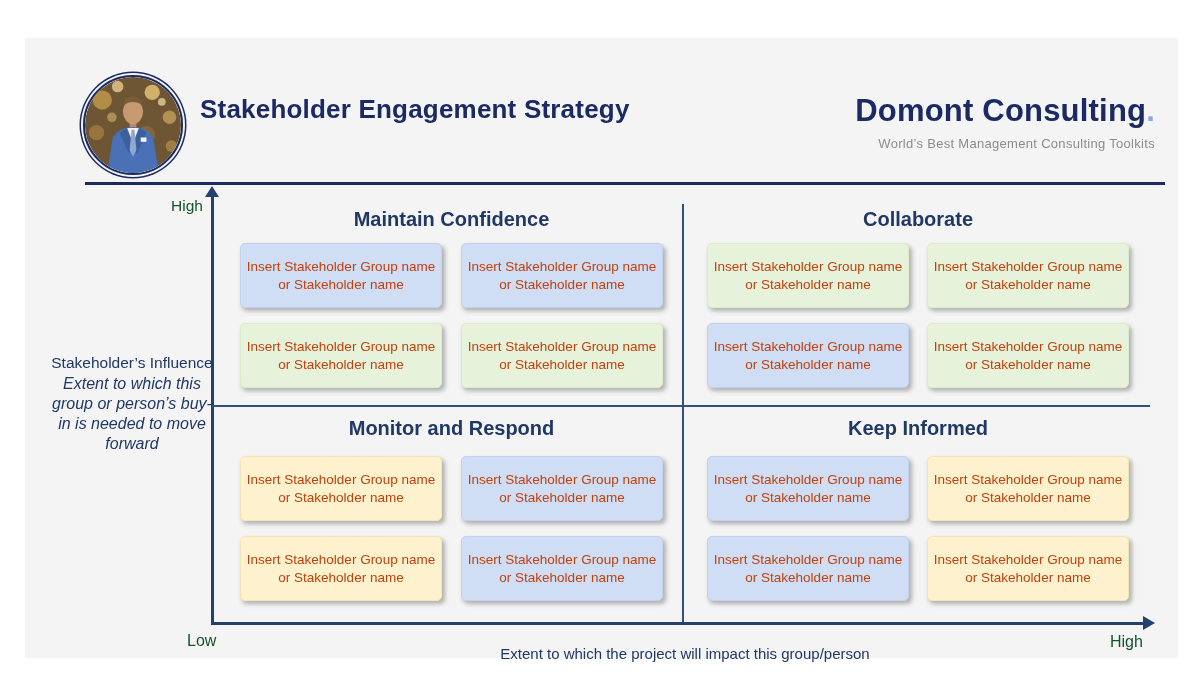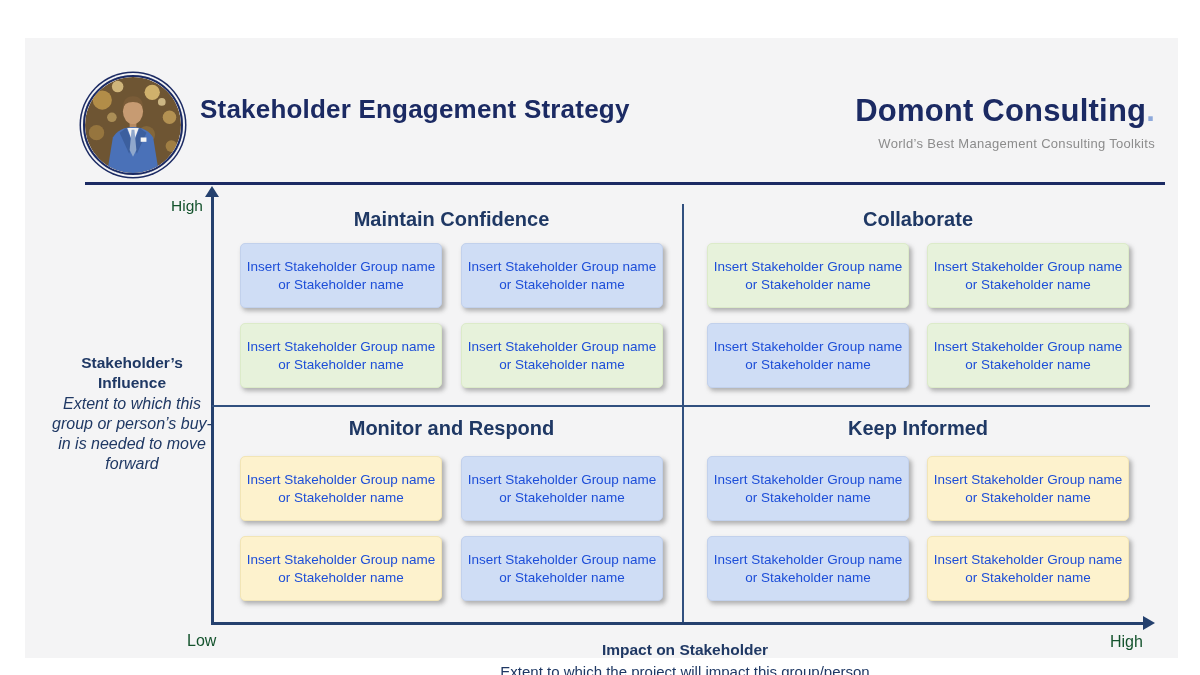--- a/index.html
+++ b/index.html
@@ -33,41 +33,41 @@
                  border-left:12px solid #24406e; }
   .v-divider { position:absolute; left:657px; top:166px; width:2px; height:418px; background:#31507f; }
   .h-divider { position:absolute; left:187px; top:367px; width:938px; height:2px; background:#31507f; }
 
   .axis-label { color:#14532d; font-weight:normal; position:absolute; }
   .y-high { left:130px; top:159px; width:48px; text-align:right; font-size:15.5px; }
   .y-low  { left:162px; top:594px; width:48px; font-size:16px; }
   .x-high { left:1085px; top:595px; width:50px; font-size:16px; }
 
   .y-title-block { position:absolute; left:26px; top:315px; width:162px; text-align:center; color:#1f3864; }
-  .y-title { font-weight:bold; font-size:15.5px; line-height:20px; }
+  .y-title { font-weight:normal; font-size:15.5px; line-height:20px; }
   .y-desc { font-style:italic; font-size:16px; line-height:20px; margin-top:1px; }
   .x-title-block { position:absolute; left:410px; top:603px; width:500px; text-align:center; color:#1f3864; }
   .x-title { font-weight:bold; font-size:15.5px; }
   .x-desc { font-size:15px; margin-top:4px; }
 
   
   .quad-title { position:absolute; width:423px; text-align:center; font-weight:bold;
                 font-size:20px; color:#1f3864; }
   #qt0 { left:215px; top:170px; } #qt1 { left:682px; top:170px; width:422px; }
   #qt2 { left:215px; top:379px; } #qt3 { left:682px; top:379px; width:422px; }
 
   .quad { position:absolute; display:grid; grid-template-columns:202px 202px;
           grid-template-rows:65px 65px; row-gap:15px; }
   #q0 { left:215px; top:205px; column-gap:19px; }
   #q1 { left:682px; top:205px; column-gap:18px; }
   #q2 { left:215px; top:418px; column-gap:19px; }
   #q3 { left:682px; top:418px; column-gap:18px; }
 
   .sbox { border-radius:5px; display:flex; flex-direction:column; justify-content:center;
-          text-align:center; font-size:13.5px; line-height:17.5px; color:#1d4ed8;
+          text-align:center; font-size:13.5px; line-height:17.5px; color:#c2410c;
           box-shadow:2.5px 3px 4px rgba(110,110,110,.5); }
   .sbox span { display:block; }
   .sbox[data-variant="blue"]   { background:#cfddf5; border:1px solid #c2d1ec; }
   .sbox[data-variant="green"]  { background:#e7f2db; border:1px solid #dcebc9; }
   .sbox[data-variant="yellow"] { background:#fdf2cd; border:1px solid #f2e5b6; }
 </style>
 </head>
 <body>
 
 <div class="page">
@@ -125,21 +125,20 @@
     <div class="axis-label y-high">High</div>
     <div class="axis-label y-low">Low</div>
     <div class="axis-label x-high">High</div>
 
     <div class="y-title-block">
       <div class="y-title">Stakeholder’s Influence</div>
       <div class="y-desc">Extent to which this group or person’s buy-in is needed to move forward</div>
     </div>
 
     <div class="x-title-block">
-      <div class="x-title">Impact on Stakeholder</div>
       <div class="x-desc">Extent to which the project will impact this group/person</div>
     </div>
 
     <div class="quad-title" id="qt0">Maintain Confidence</div>
     <div class="quad-title" id="qt1">Collaborate</div>
     <div class="quad-title" id="qt3">Keep Informed</div>
     <div class="quad-title" id="qt2">Monitor and Respond</div>
 
     <div class="quad" id="q0">
       <div class="sbox" data-variant="blue">

